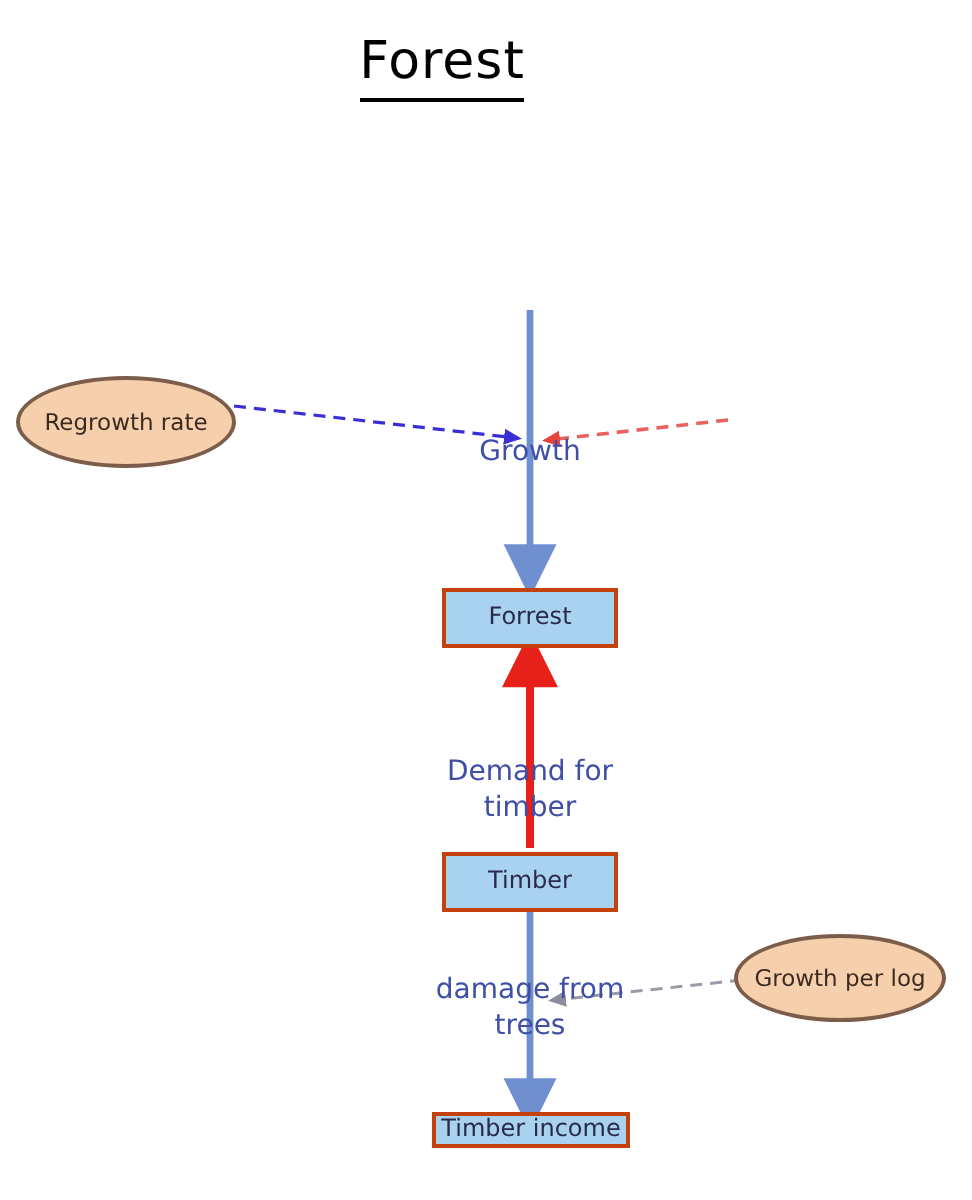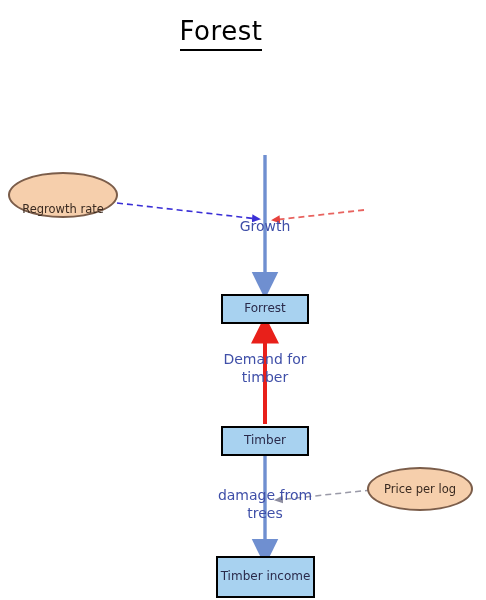--- a/index.html
+++ b/index.html
@@ -40,21 +40,21 @@
   .title span {
     border-bottom: 2px solid #000000;
     padding-bottom: 3px;
   }
 
   
   .node-box {
     position: absolute;
     box-sizing: border-box;
     background: #a8d2f0;
-    border: 2px solid #000000;
+    border: 2px solid #c2410c;
     color: #2a2a4a;
     font-size: 12px;
     display: flex;
     align-items: center;
     justify-content: center;
     text-align: center;
     line-height: 1.1;
   }
 
   
@@ -138,34 +138,34 @@
   </svg>
 
   <div class="node-box" style="left:221px; top:294px; width:88px; height:30px;">
     <span>Forrest</span>
   </div>
 
   <div class="node-box" style="left:221px; top:426px; width:88px; height:30px;">
     <span>Timber</span>
   </div>
 
-  <div class="node-box" style="left:216px; top:556px; width:99px; height:42px;">
+  <div class="node-box" style="left:216px; top:556px; width:99px; height:18px;">
     <span>Timber income</span>
   </div>
 
-  <div class="node-ellipse" style="left:8px; top:172px; width:110px; height:46px;align-items:flex-end;">
+  <div class="node-ellipse" style="left:8px; top:188px; width:110px; height:46px;">
     <span>Regrowth rate</span>
   </div>
 
 
   <div class="node-ellipse" style="left:367px; top:467px; width:106px; height:44px;">
-    <span>Price per log</span>
+    <span>Growth per log</span>
   </div>
 
   <div class="edge-label" style="left:225px; top:218px; width:80px;">Growth</div>
 
-  <div class="edge-label" style="left:215px; top:351px; width:100px;">Demand for
+  <div class="edge-label" style="left:215px; top:378px; width:100px;">Demand for
 timber</div>
 
   <div class="edge-label" style="left:212px; top:487px; width:106px;">damage from
 trees</div>
 
 </div>
 
 </body></html>

